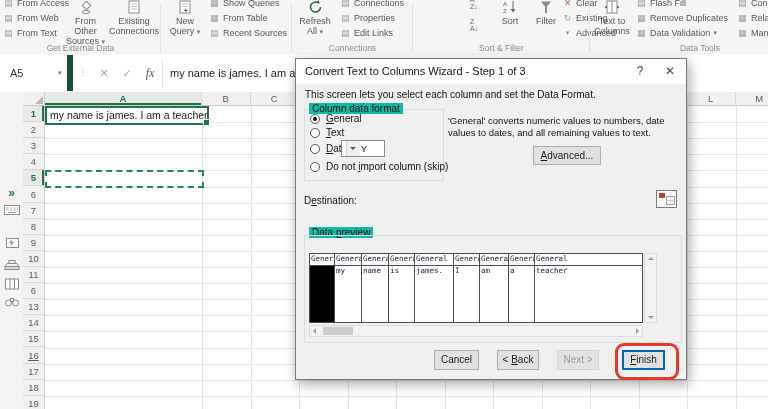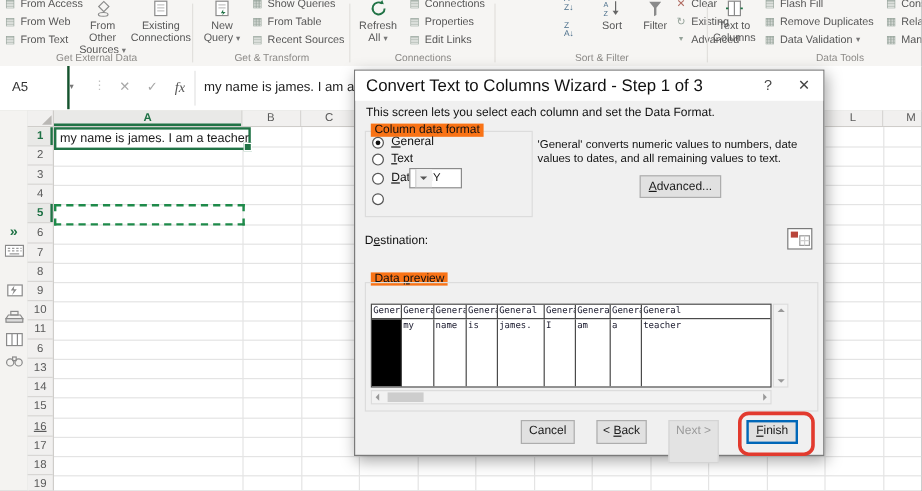--- a/index.html
+++ b/index.html
@@ -13,21 +13,21 @@
   .rlabel{position:absolute;bottom:2px;left:0;right:0;text-align:center;font-size:8.5px;color:#8c8a87;white-space:nowrap;}
   .ritem{position:absolute;display:flex;gap:3px;align-items:center;height:13px;font-size:9px;color:#565656;white-space:nowrap;}
   .r1{top:-4px}.r2{top:11px}.r3{top:26px}
   .mi{font-size:9px;color:#95a39a;width:11px;display:inline-block;text-align:center;line-height:10px;}
   .rbig{position:absolute;top:0;height:42px;text-align:center;font-size:9px;color:#565656;line-height:10px;}
   .rbig .bicon{display:block;height:15px;margin:0 auto 1px;}
   .caret{font-size:7px;color:#777;}
   .sorticon{font-size:7px;color:#4a6e8a;letter-spacing:0;}
   
   #fbar{position:absolute;left:0;top:55px;width:768px;height:37px;background:#fff;border-bottom:1px solid #d6d4d1;}
-  #namebox{position:absolute;left:0;top:0;width:58px;height:36px;border-right:2px solid #14532d;
+  #namebox{position:absolute;left:0;top:0;width:73px;height:36px;border-right:6px solid #14532d;
            font-size:11px;color:#333;line-height:36px;padding-left:10px;box-sizing:border-box;}
   #nb-caret{position:absolute;left:58px;top:0;line-height:36px;}
   #fgrip{position:absolute;left:78px;top:0;line-height:34px;color:#c2c2c2;font-size:10px;}
   .fbtn{position:absolute;top:0;line-height:36px;font-size:11px;color:#a8a8a8;text-align:center;width:18px;}
   #fx{color:#555;font-style:italic;font-family:"Liberation Serif",serif;font-size:12px;}
   #fdiv{position:absolute;left:162px;top:4px;bottom:4px;width:1px;background:#e3e3e3;}
   #formula-text{position:absolute;left:170px;top:0;line-height:36px;font-size:11px;color:#222;white-space:nowrap;}
   
   #lstrip{position:absolute;left:0;top:92px;width:23px;height:317px;background:#f4f3f1;border-right:1px solid #dcdad8;}
   .sicon{position:absolute;left:3px;width:17px;text-align:center;}
@@ -47,25 +47,25 @@
   .vline{position:absolute;top:0;bottom:0;width:1px;background:#e4e4e4;}
   .hline{position:absolute;left:0;right:0;height:1px;background:#e4e4e4;}
   #a1cell{position:absolute;left:0;top:0;width:157px;height:15px;border:2px solid #217346;background:#fff;
           font-size:10.5px;color:#1a1a1a;line-height:14px;padding-left:3px;white-space:nowrap;z-index:2;}
   #a1handle{position:absolute;right:-3px;bottom:-3px;width:5px;height:5px;background:#217346;border:1px solid #fff;}
   #a5ants{position:absolute;left:0;top:64.4px;width:155px;height:14px;border:2px dashed #1e8a4a;z-index:2;}
   
   #dlg{position:absolute;left:295px;top:58px;width:392px;height:322px;background:#f0f0f0;
        border:1px solid #7a7a7a;box-shadow:2px 4px 12px rgba(0,0,0,.35);z-index:10;box-sizing:border-box;font-size:10px;color:#111;}
   #dlg-title{position:absolute;left:0;top:0;right:0;height:25px;background:#fff;}
-  #dlg-title-text{position:absolute;left:9px;top:0;line-height:25px;font-size:14px;color:#111;}
+  #dlg-title-text{position:absolute;left:9px;top:0;line-height:25px;font-size:11px;color:#111;}
   .dlg-ctl{position:absolute;top:0;width:28px;height:25px;text-align:center;line-height:25px;font-size:12px;color:#444;}
   #dlg-intro{position:absolute;left:9px;top:30px;font-size:10px;}
   .gbox{position:absolute;border:1px solid #dcdcdc;}
-  .gb-label{position:absolute;background:#f97316;padding:0 3px;font-size:10px;white-space:nowrap;}
+  .gb-label{position:absolute;background:#14b8a6;padding:0 3px;font-size:10px;white-space:nowrap;}
   .radio-row{position:absolute;left:14px;display:flex;align-items:center;gap:6px;font-size:10px;}
   .radio{width:10px;height:10px;border:1px solid #555;border-radius:50%;background:#fff;position:relative;box-sizing:border-box;flex:none;}
   .radio.checked:after{content:"";position:absolute;left:2px;top:2px;width:4px;height:4px;border-radius:50%;background:#111;}
   #date-combo{position:absolute;left:45px;top:81px;width:44px;height:17px;background:#fff;border:1px solid #8a8a8a;box-sizing:border-box;}
   #date-combo span{position:absolute;left:4px;top:1px;line-height:14px;font-size:9.5px;}
   #date-combo .dd{position:absolute;right:0;top:0;bottom:0;width:13px;background:#f0f0f0;border-left:1px solid #d0d0d0;}
   #date-combo .dd:after{content:"";position:absolute;left:3px;top:6px;border:3.5px solid transparent;border-top-color:#555;}
   #hint{position:absolute;left:152px;top:56px;width:236px;font-size:9.5px;line-height:12px;}
   .dbtn{position:absolute;background:#e1e1e1;border:1px solid #adadad;box-sizing:border-box;
         font-size:10px;text-align:center;color:#1a1a1a;}
@@ -80,21 +80,21 @@
   #pv-body{position:absolute;left:0;top:12px;right:0;bottom:0;white-space:nowrap;overflow:hidden;}
   .pvh,.pvc{display:inline-block;height:100%;border-right:1px solid #4a4a4a;box-sizing:border-box;vertical-align:top;
         font-family:"DejaVu Sans Mono",monospace;font-size:7.5px;line-height:10px;overflow:hidden;padding-left:1px;color:#1a1a2e;}
   .pvc.sel{background:#000;}
   #pv-vscroll{position:absolute;left:348px;top:194px;width:13px;height:70px;background:#f2f2f2;border:1px solid #dcdcdc;box-sizing:border-box;}
   #pv-hscroll{position:absolute;left:13px;top:266px;width:334px;height:12px;background:#f2f2f2;border:1px solid #dcdcdc;box-sizing:border-box;}
   .tri{position:absolute;width:0;height:0;border:3.5px solid transparent;}
   #pv-hthumb{position:absolute;left:13px;top:1px;width:30px;height:8px;background:#cdcdcd;}
   #btn-cancel{left:138px;top:291px;width:45px;height:20px;line-height:18px;text-align:center;}
   #btn-back{left:201px;top:291px;width:42px;height:20px;line-height:18px;}
-  #btn-next{left:261px;top:291px;width:42px;height:36px;line-height:18px;background:#e3e3e3;border-color:#d4d4d4;color:#9a9a9a;}
+  #btn-next{left:261px;top:291px;width:42px;height:20px;line-height:18px;background:#e3e3e3;border-color:#d4d4d4;color:#9a9a9a;}
   #btn-finish{left:326px;top:291px;width:43px;height:20px;line-height:16px;border:2px solid #0067b8;}
   #annotation{position:absolute;left:615px;top:343px;width:58px;height:31px;border:3px solid #e23a2e;border-radius:9px;z-index:20;}
   u{text-decoration:underline;}
 </style>
 </head>
 <body>
 
 <div id="app">
 
   <div id="ribbon">
@@ -143,21 +143,20 @@
           <span>Show Queries</span>
         </div>
       <div class="ritem r2" style="left:48px">
           <span class="mi">▦</span>
           <span>From Table</span>
         </div>
       <div class="ritem r3" style="left:48px">
           <span class="mi">▤</span>
           <span>Recent Sources</span>
         </div>
-      <div class="rlabel">Get &amp; Transform</div>
       <div class="rdiv"></div>
     </div>
 
     <div class="rg" style="left:292px;width:121px">
       <div class="rbig" style="left:2px;width:42px">
         <span class="bicon"><svg width="15" height="14" viewBox="0 0 15 14">
               <path d="M12.5 7a5 5 0 1 1-2-4" fill="none" stroke="#217346" stroke-width="1.6"></path>
               <path d="M10.6 0l1.2 3.6L8.2 3z" fill="#217346"></path>
             </svg></span>
         <span>Refresh All</span> <span class="caret">▾</span>
@@ -383,20 +382,21 @@
     <div class="radio-row" style="top:84px">
         <span class="radio"></span>
         <span><u>D</u>ate:</span>
       </div>
     <div id="date-combo">
       <span>DMY</span>
       <span class="dd"></span>
     </div>
     <div class="radio-row" style="top:102px">
         <span class="radio"></span>
+        <span>Do not <u>i</u>mport column (skip)</span>
       </div>
 
     <div id="hint">'General' converts numeric values to numbers, date values to dates, and all remaining values to text.</div>
     <div class="dbtn" id="btn-advanced"><u>A</u>dvanced...</div>
 
     <span id="dest-label">D<u>e</u>stination:</span>
     <div id="range-icon"><svg width="19" height="16">
           <rect x="9.5" y="5.5" width="8" height="8" fill="none" stroke="#9a9a9a"></rect>
           <path d="M13.5 5.5v8M9.5 9.5h8" stroke="#cfcfcf"></path>
           <rect x="2" y="2" width="6" height="5" fill="#b8453a"></rect>

